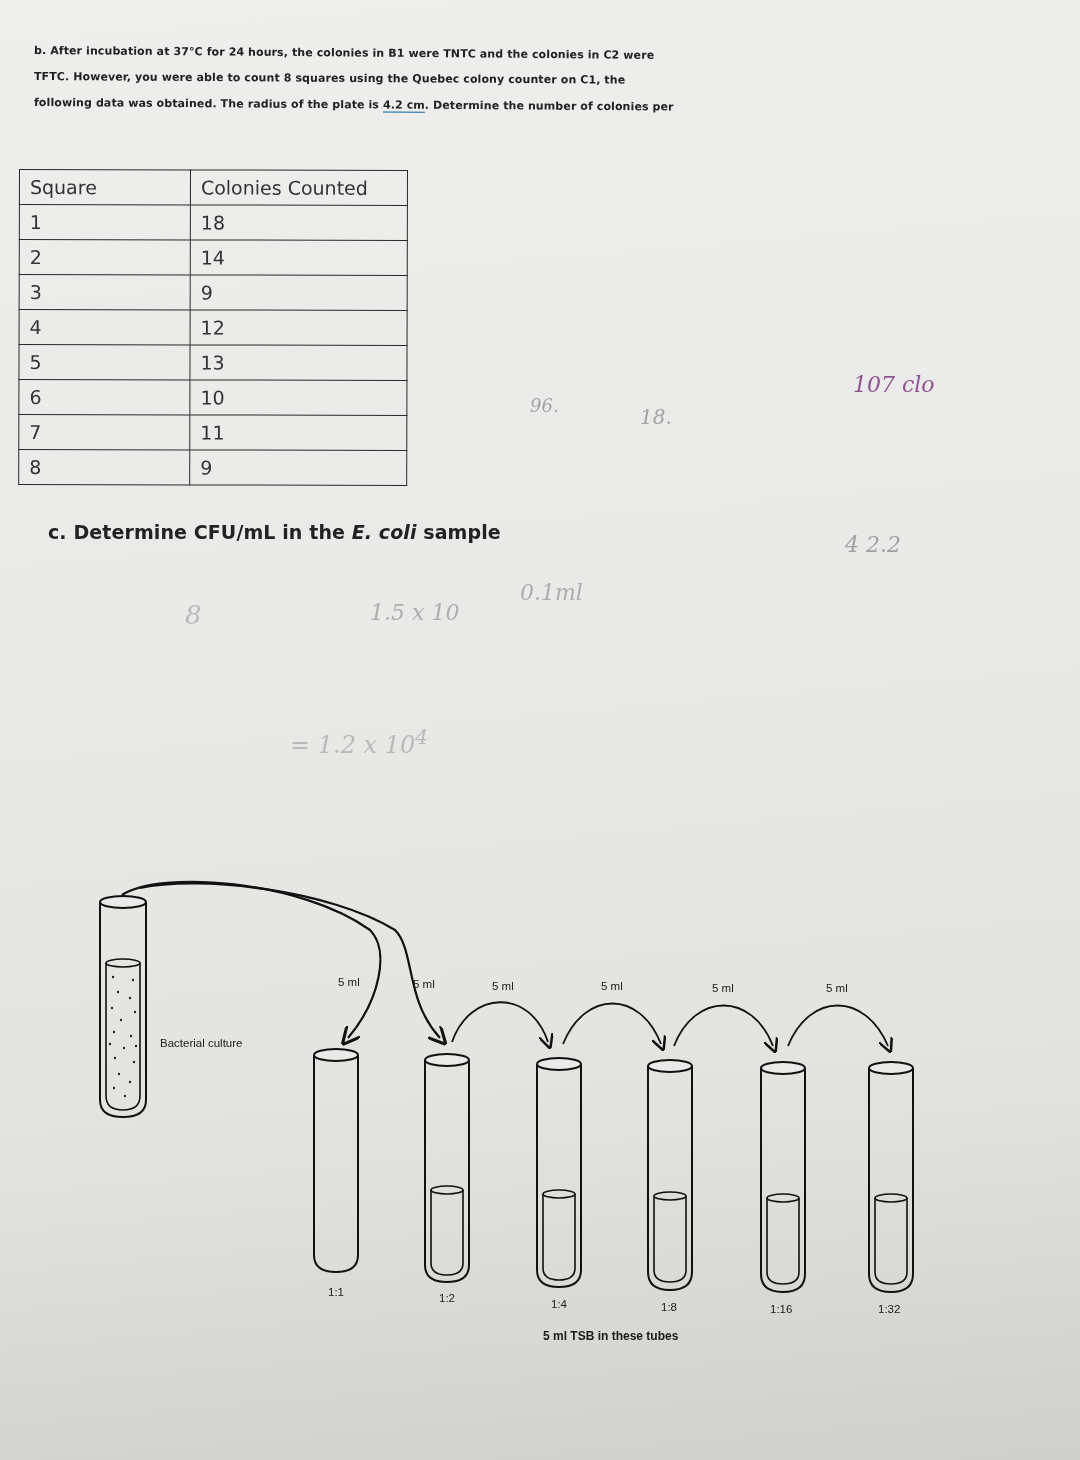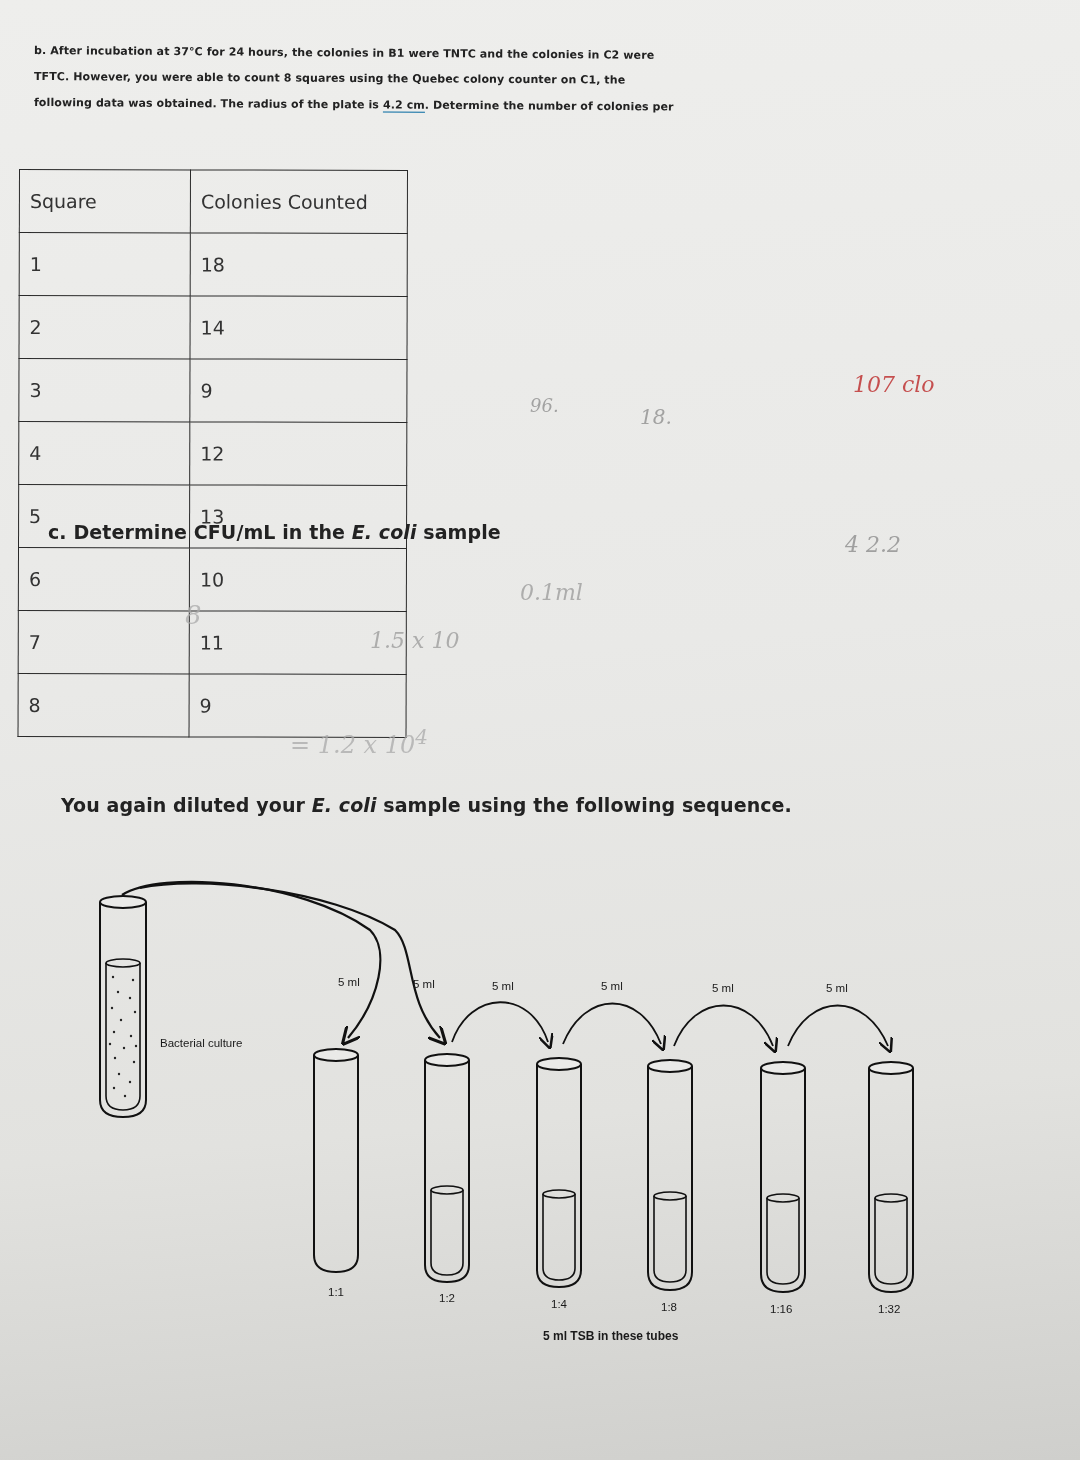--- a/index.html
+++ b/index.html
@@ -21,21 +21,21 @@
   .q-c { left: 48px; top: 521px; font-size: 19px; }
   .q-d { left: 61px; top: 790px; font-size: 19px; line-height: 30px; }
   em { font-style: italic; }
 
   table.counts {
     position: absolute; left: 19px; top: 169px;
     border-collapse: collapse; font-family: "DejaVu Sans", sans-serif;
     font-size: 19px; color: #333; transform: rotate(0.15deg); transform-origin: left top;
   }
   table.counts td, table.counts th {
-    border: 1.6px solid #2a2a2a; height: 30px; padding: 16px 10px;
+    border: 1.6px solid #2a2a2a; height: 30px; padding: 2px 10px;
     text-align: left; font-weight: normal;
   }
   table.counts .c1 { width: 150px; }
   table.counts .c2 { width: 196px; }
 
   .hand { position: absolute; font-family: "DejaVu Serif", serif; color: #8a8a8a;
           font-style: italic; opacity: 0.75; }
 
   svg.diagram { position: absolute; left: 0; top: 860px; }
   .dlabel { font-family: "Liberation Sans", sans-serif; font-size: 11.5px; fill: #1a1a1a; }
@@ -87,33 +87,32 @@
       </tr>
     <tr>
         <td>8</td>
         <td>9</td>
       </tr>
   </tbody>
 </table>
 
 <span class="hand" style="left:530px;top:395px;font-size:18px;">96.</span>
 <span class="hand" style="left:640px;top:405px;font-size:20px;">18.</span>
-<span class="hand" style="left:853px;top:372px;font-size:22px;color:#b91c1c;">107 clo</span>
+<span class="hand" style="left:853px;top:372px;font-size:22px;color:#701a75;">107 clo</span>
 <span class="hand" style="left:185px;top:600px;font-size:26px;color:#aaa;">8</span>
-<span class="hand" style="left:370px;top:600px;font-size:22px;color:#999;margin-top:28px;">1.5 x 10</span>
+<span class="hand" style="left:370px;top:600px;font-size:22px;color:#999;">1.5 x 10</span>
 <span class="hand" style="left:520px;top:580px;font-size:22px;color:#999;">0.1ml</span>
 <span class="hand" style="left:290px;top:725px;font-size:24px;color:#aaa;"><span>= 1.2 x 10</span><sup>4</sup></span>
 <span class="hand" style="left:845px;top:532px;font-size:22px;color:#888;">4 2.2</span>
 
 <div class="para q-c">
   <span>c. Determine CFU/mL in the </span><em>E. coli</em><span> sample</span>
 </div>
 
 <div class="para q-d">
-  <div><span>You again diluted your </span><em>E. coli</em><span> sample using the following sequence.</span></div>
 </div>
 
 <svg class="diagram" width="1080" height="500" viewBox="0 0 1080 500">
   <defs>
     <marker id="arr" markerWidth="8" markerHeight="8" refX="4" refY="4" orient="auto">
       <path d="M0,0 L8,4 L0,8" fill="none" stroke="#111" stroke-width="1.4"></path>
     </marker>
   </defs>
 
   <g fill="none" stroke="#111" stroke-width="2">

